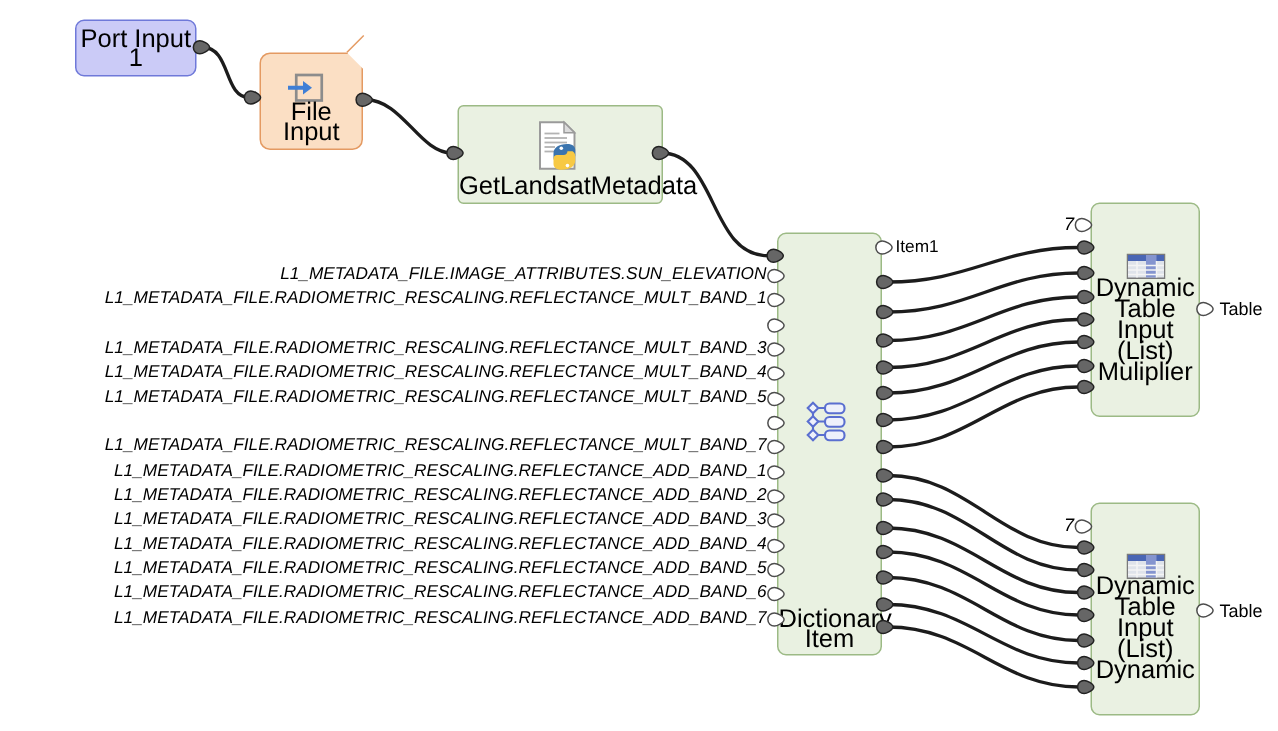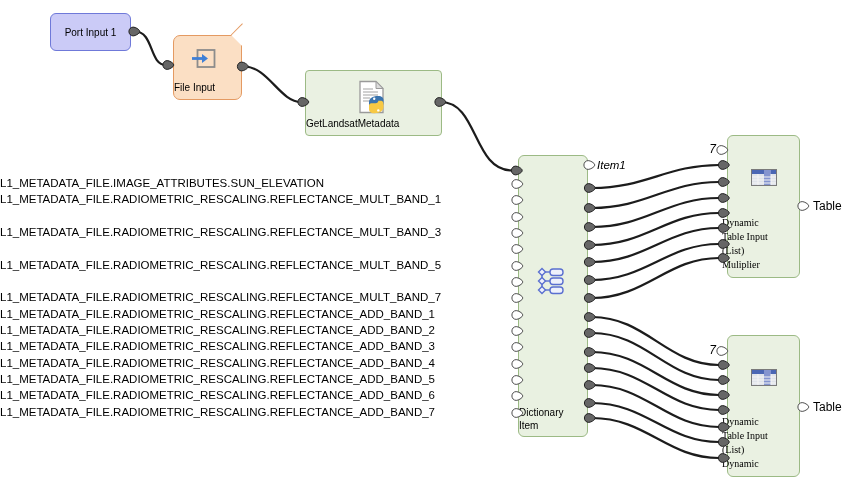--- a/index.html
+++ b/index.html
@@ -2,21 +2,21 @@
 <html><head>
 <meta charset="utf-8">
 <style>
   html,body{margin:0;padding:0;background:#fff;}
   .canvas{
     position:relative;width:852px;height:487px;background:#ffffff;overflow:hidden;
     font-family:"Liberation Sans",sans-serif;color:#000;
   }
   .node{
     position:absolute;box-sizing:border-box;border-radius:6px;
-    font-size:10px;line-height:13px;z-index:2;
+    font-size:17px;line-height:13px;text-align:center;z-index:2;
   }
   #n-port-input{
     left:50px;top:13px;width:81px;height:38px;
     background:#cbcbf7;border:1.5px solid #6f79d9;
     display:flex;align-items:center;justify-content:center;
   }
   #n-file-input{
     left:173px;top:35px;width:69px;height:65px;
     background:#fbdfc4;border:1.5px solid #e49a62;
     border-radius:7px;border-top-right-radius:0;
@@ -36,32 +36,32 @@
   #n-mult{
     left:727px;top:135px;width:73px;height:143px;
     background:#eaf1e2;border:1.5px solid #9cba85;border-radius:6px;
   }
   #n-add{
     left:727px;top:335px;width:73px;height:142px;
     background:#eaf1e2;border:1.5px solid #9cba85;border-radius:6px;
   }
   .nlabel-bottom{position:absolute;left:0;right:0;bottom:5px;}
   .nlabel-bottom2{position:absolute;left:0;right:0;bottom:4px;line-height:13px;}
-  .nlabel-bottom4{position:absolute;left:-6px;right:-6px;bottom:5px;line-height:14px;font-family:Liberation Serif, serif;}
+  .nlabel-bottom4{position:absolute;left:-6px;right:-6px;bottom:22px;line-height:14px;}
   .node .icon{position:absolute;}
   #n-file-input .icon{left:17px;top:11px;}
   #n-getlandsat .icon{left:52px;top:9px;}
   #n-dict .icon{left:16px;top:111px;}
   #n-mult .icon,#n-add .icon{left:23px;top:33px;}
   .in-label{
-    position:absolute;left:0;width:511px;z-index:1;
-    font-size:11.5px;line-height:15px;white-space:nowrap;
+    position:absolute;left:0;width:511px;text-align:right;z-index:1;
+    font-style:italic;font-size:11.5px;line-height:15px;white-space:nowrap;
   }
   .float-label{position:absolute;z-index:6;font-size:11.5px;line-height:15px;white-space:nowrap;}
-  #lbl-item1{left:597px;top:158px;font-style:italic;}
+  #lbl-item1{left:597px;top:158px;}
   #lbl-mult-7{left:688px;top:142px;width:28px;text-align:right;font-style:italic;font-size:12px;}
   #lbl-add-7{left:688px;top:343px;width:28px;text-align:right;font-style:italic;font-size:12px;}
   #lbl-mult-table{left:813px;top:199px;font-size:12px;}
   #lbl-add-table{left:813px;top:400px;font-size:12px;}
   svg.overlay{position:absolute;left:0;top:0;z-index:5;pointer-events:none;}
   .wire{fill:none;stroke:#1c1c1c;stroke-width:2.2;stroke-linecap:round;}
   .pf{fill:#666666;stroke:#222222;stroke-width:1;}
   .po{fill:#ffffff;stroke:#4d4d4d;stroke-width:1;}
 </style>
 </head>
@@ -163,20 +163,21 @@
       <div>Dynamic</div>
       <div>Table Input</div>
       <div>(List)</div>
       <div>Dynamic</div>
     </div>
   </div>
 
   <div class="in-label" style="top:176px">L1_METADATA_FILE.IMAGE_ATTRIBUTES.SUN_ELEVATION</div>
   <div class="in-label" style="top:192px">L1_METADATA_FILE.RADIOMETRIC_RESCALING.REFLECTANCE_MULT_BAND_1</div>
   <div class="in-label" style="top:225px">L1_METADATA_FILE.RADIOMETRIC_RESCALING.REFLECTANCE_MULT_BAND_3</div>
+  <div class="in-label" style="top:241px">L1_METADATA_FILE.RADIOMETRIC_RESCALING.REFLECTANCE_MULT_BAND_4</div>
   <div class="in-label" style="top:258px">L1_METADATA_FILE.RADIOMETRIC_RESCALING.REFLECTANCE_MULT_BAND_5</div>
   <div class="in-label" style="top:290px">L1_METADATA_FILE.RADIOMETRIC_RESCALING.REFLECTANCE_MULT_BAND_7</div>
   <div class="in-label" style="top:307px">L1_METADATA_FILE.RADIOMETRIC_RESCALING.REFLECTANCE_ADD_BAND_1</div>
   <div class="in-label" style="top:323px">L1_METADATA_FILE.RADIOMETRIC_RESCALING.REFLECTANCE_ADD_BAND_2</div>
   <div class="in-label" style="top:339px">L1_METADATA_FILE.RADIOMETRIC_RESCALING.REFLECTANCE_ADD_BAND_3</div>
   <div class="in-label" style="top:356px">L1_METADATA_FILE.RADIOMETRIC_RESCALING.REFLECTANCE_ADD_BAND_4</div>
   <div class="in-label" style="top:372px">L1_METADATA_FILE.RADIOMETRIC_RESCALING.REFLECTANCE_ADD_BAND_5</div>
   <div class="in-label" style="top:388px">L1_METADATA_FILE.RADIOMETRIC_RESCALING.REFLECTANCE_ADD_BAND_6</div>
   <div class="in-label" style="top:405px">L1_METADATA_FILE.RADIOMETRIC_RESCALING.REFLECTANCE_ADD_BAND_7</div>
 

